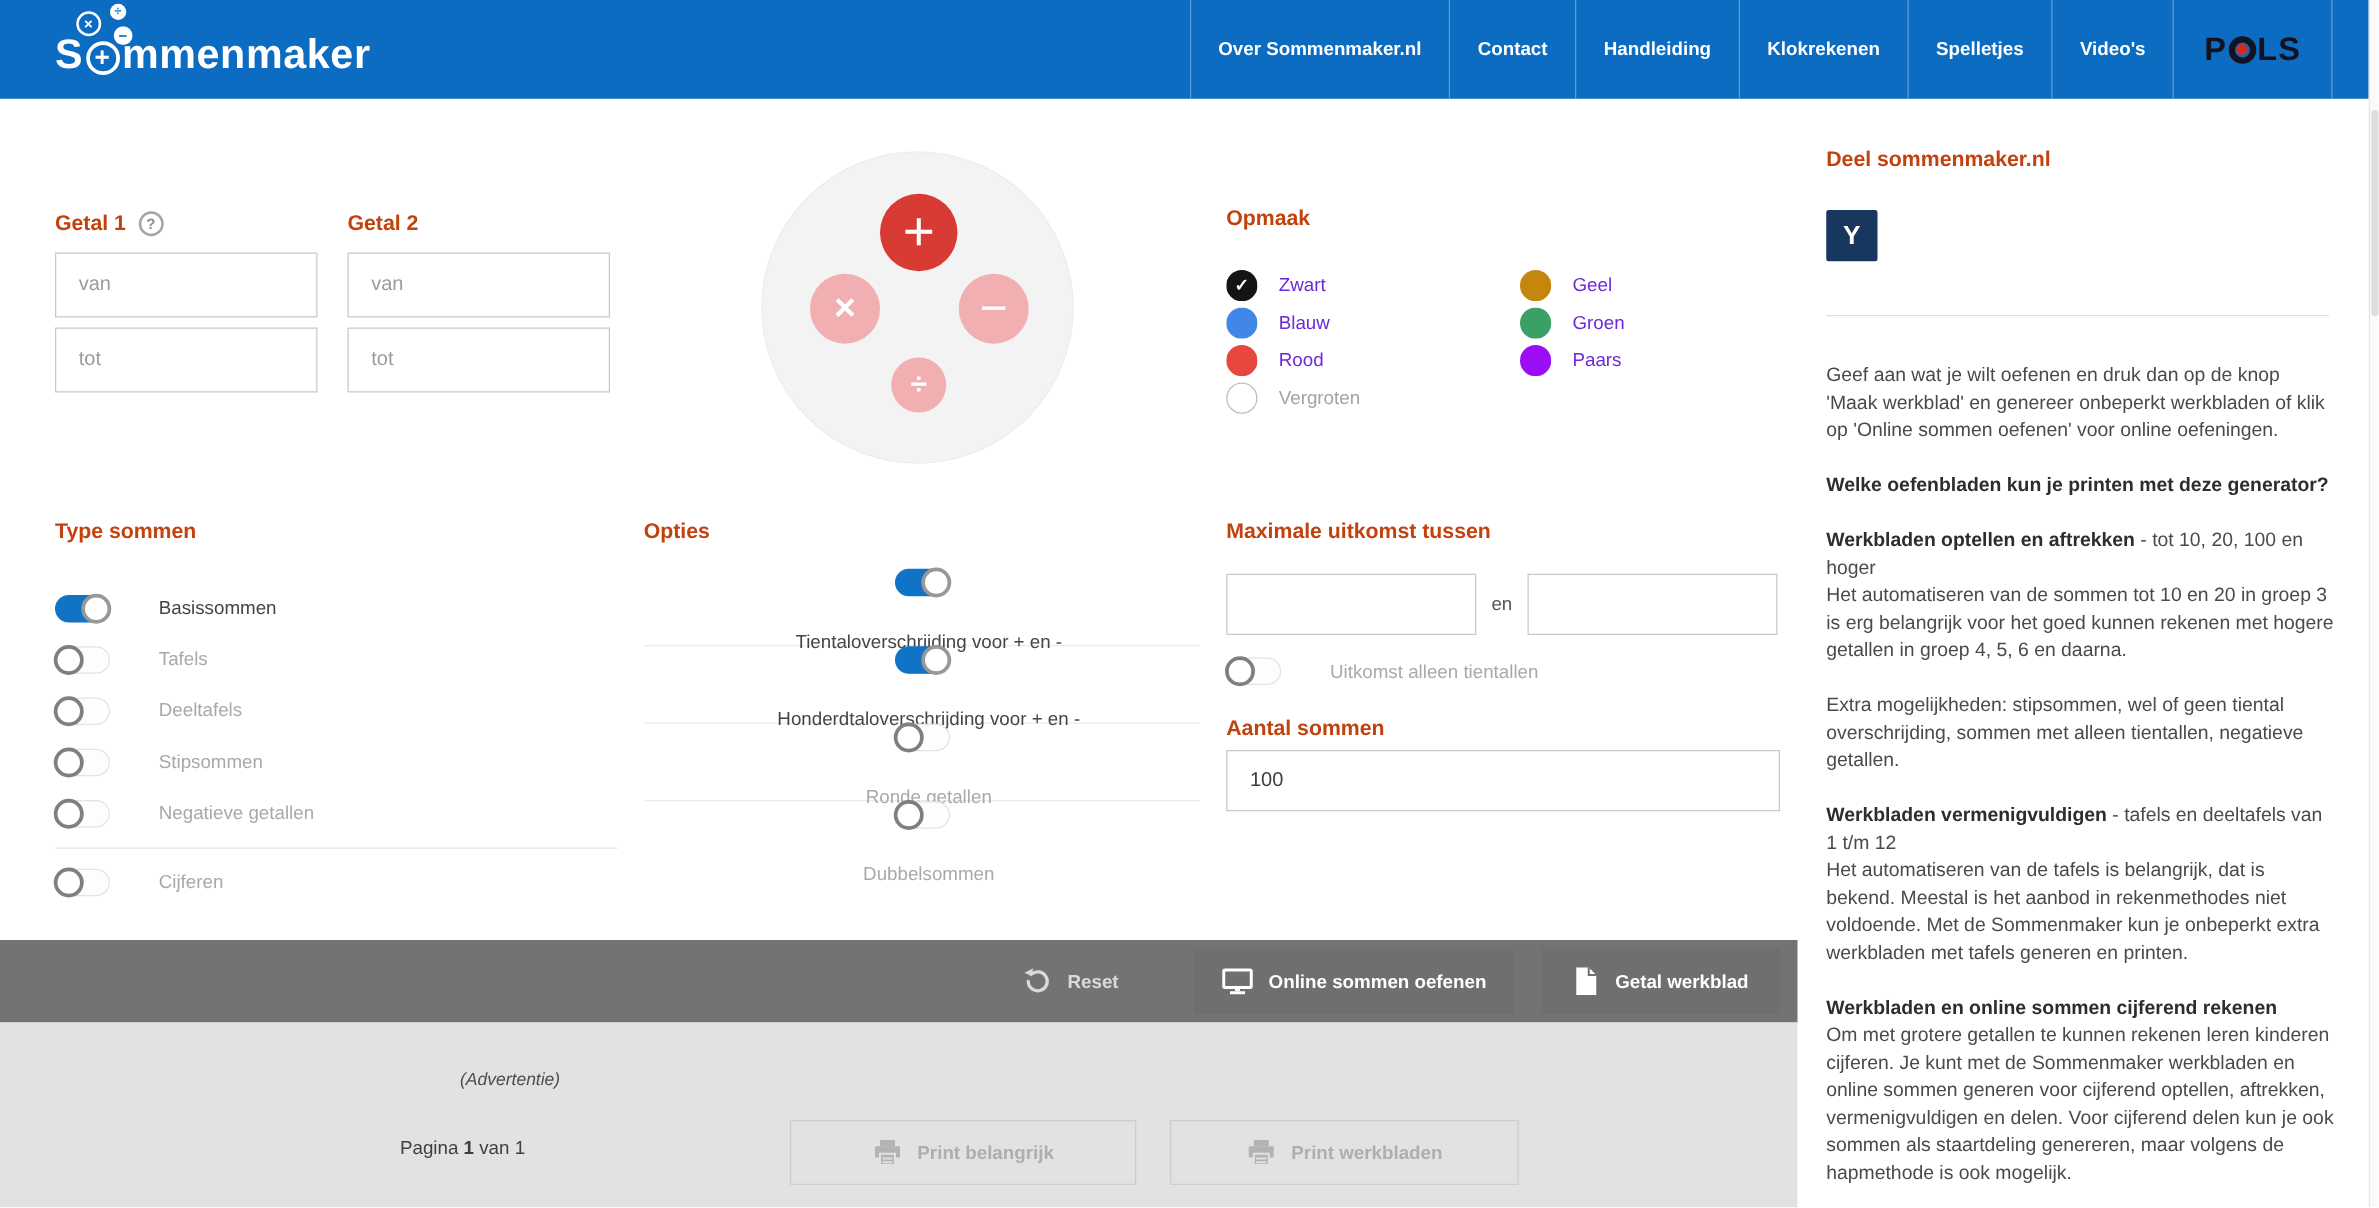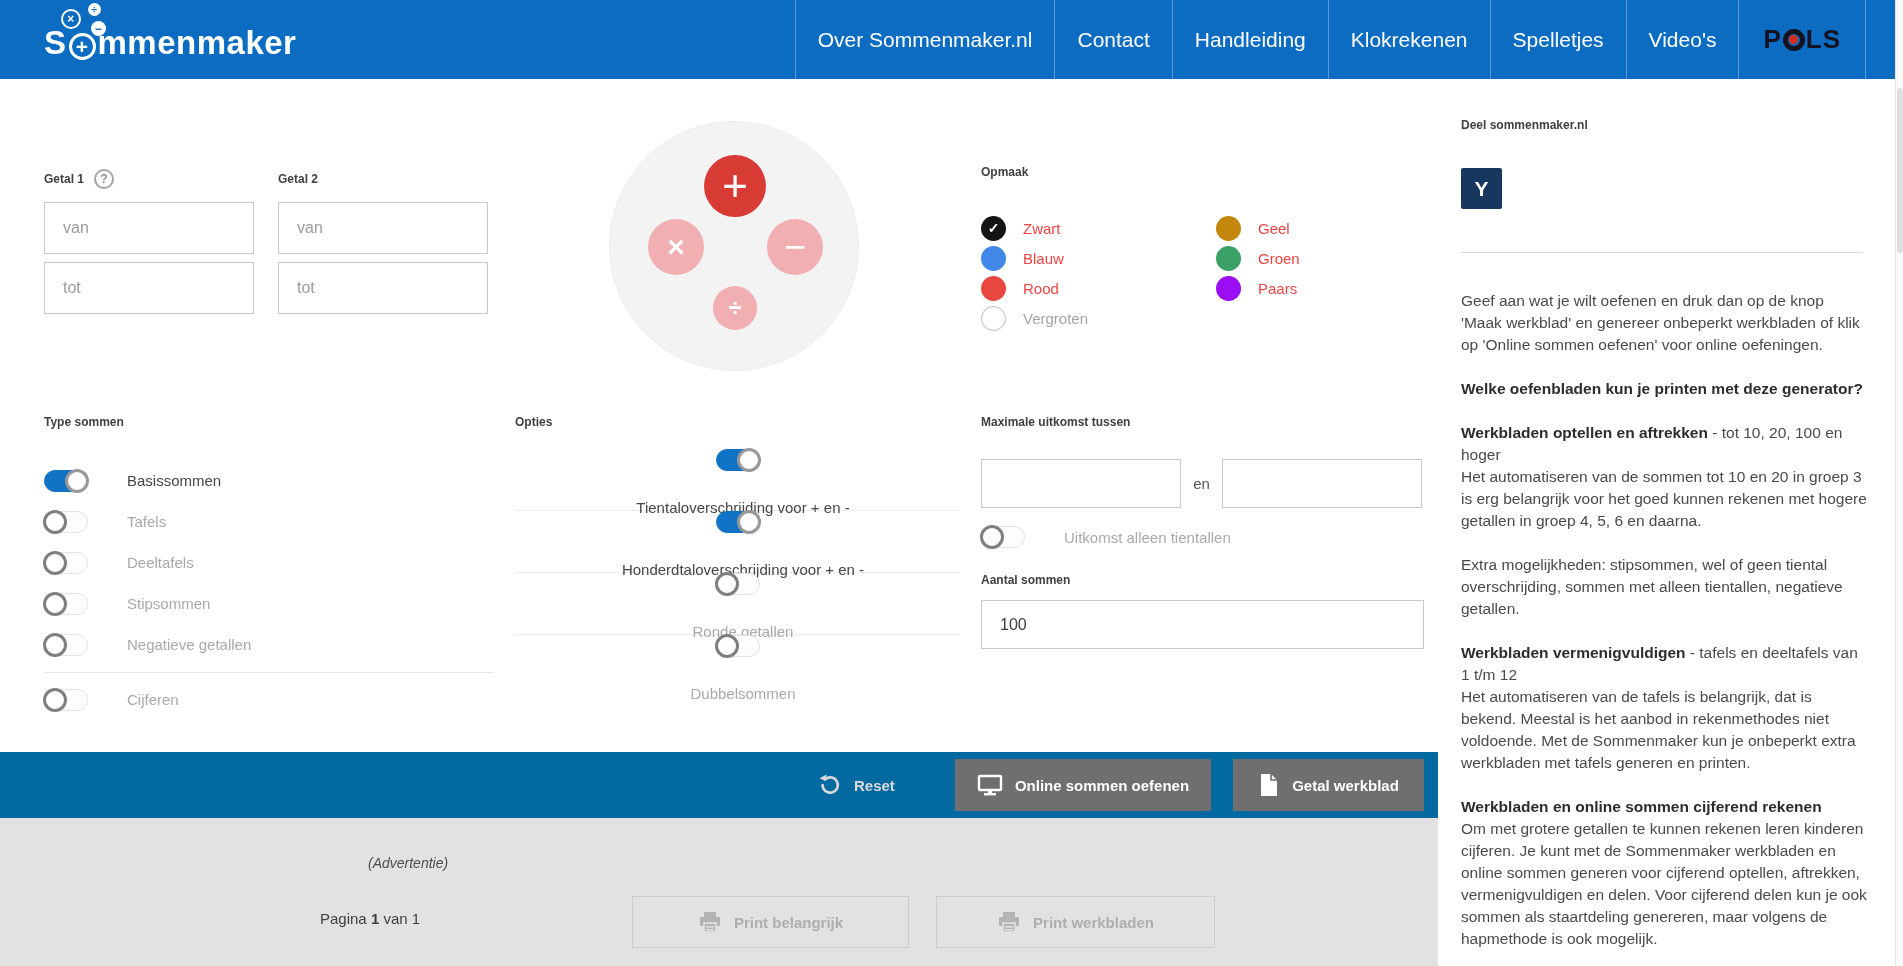--- a/index.html
+++ b/index.html
@@ -12,32 +12,32 @@
   
   .header { position:absolute; left:0; top:0; width:1895px; height:79px; background:#0B6CC1; display:flex; align-items:center; }
   .logo { position:absolute; left:44px; top:24px; color:#fff; font-size:33px; font-weight:bold; letter-spacing:.5px; display:flex; align-items:center; }
   .logo-o { display:inline-flex; align-items:center; justify-content:center; width:27px; height:27px; border:3px solid #fff; border-radius:50%; font-size:21px; font-weight:bold; margin:6px 2px 0 2px; line-height:1; }
   .logo-deco { position:absolute; left:0; top:0; }
   .deco-circ { position:absolute; border-radius:50%; display:flex; align-items:center; justify-content:center; line-height:1; }
   .deco-x { left:17px; top:-15px; width:20px; height:20px; border:2.5px solid #fff; color:#fff; font-size:12px; font-weight:bold; }
   .deco-div { left:44px; top:-21px; width:13px; height:13px; background:#fff; color:#0B6CC1; font-size:10px; font-weight:bold; }
   .deco-min { left:47px; top:-3px; width:15px; height:15px; background:#fff; color:#0B6CC1; font-size:12px; font-weight:bold; }
   .nav { margin-left:auto; margin-right:29px; height:79px; display:flex; align-items:stretch; }
-  .nav-item { display:flex; align-items:center; padding:12px 22px; color:#fff; font-size:21px; font-weight:normal; border-left:1px solid rgba(255,255,255,.32); cursor:pointer; }
+  .nav-item { display:flex; align-items:center; padding:12px 22px; color:#fff; font-size:15px; font-weight:bold; border-left:1px solid rgba(255,255,255,.32); cursor:pointer; }
   .nav-pols { display:flex; align-items:center; gap:1px; padding:0 24px; border-left:1px solid rgba(255,255,255,.32); border-right:1px solid rgba(255,255,255,.32); cursor:pointer; }
   .pols-letter { color:#121220; font-size:26px; font-weight:bold; letter-spacing:1px; }
   .pols-o { width:22px; height:22px; border:5px solid #121220; border-radius:50%; display:flex; align-items:center; justify-content:center; }
   .pols-dot { width:9px; height:9px; background:#D42B20; border-radius:50%; }
 
   
   .scroll-strip { position:absolute; left:1895px; top:0; width:8px; height:966px; background:#fafafa; border-left:1px solid #e6e6e6; }
   .scroll-thumb { position:absolute; left:1px; top:88px; width:6px; height:165px; background:#dedede; border-radius:3px; }
 
   
-  .sec-title { font-size:12px; font-weight:bold; color:#404040; }
+  .sec-title { font-size:17px; font-weight:bold; color:#c2410c; }
   .tinput { width:210px; height:52px; border:1px solid #c9c9c9; background:#fff; font-size:16px; color:#3c3c3c; padding:0 18px; font-family:"Liberation Sans",sans-serif; outline:none; }
   .tinput::placeholder { color:#9b9b9b; }
 
   
   .getal { position:absolute; top:168px; }
   .getal-label-row { display:flex; align-items:center; gap:10px; height:22px; }
   .help-icon { width:20px; height:20px; border:2px solid #a5a5a5; border-radius:50%; color:#8f8f8f; font-size:12px; font-weight:bold; display:flex; align-items:center; justify-content:center; cursor:pointer; }
   .getal .tinput { display:block; margin-top:8px; }
   .getal .tinput:first-of-type { margin-top:12px; }
 
@@ -49,21 +49,21 @@
   .op-minus  { left:157px; top:97px;  width:56px; height:56px; background:#F2AFB2; font-size:38px; }
   .op-divide { left:103px; top:164px; width:44px; height:44px; background:#F2AFB2; font-size:24px; font-weight:bold; }
 
   
   .opmaak-title { position:absolute; left:981px; top:165px; }
   .opmaak-grid { position:absolute; left:981px; top:213px; display:grid; grid-auto-flow:column; grid-template-rows:repeat(4,30px); grid-template-columns:235px 220px; align-items:center; }
   .swatch-row { display:flex; align-items:center; gap:17px; cursor:pointer; }
   .swatch { width:25px; height:25px; border-radius:50%; border:1.5px solid transparent; display:flex; align-items:center; justify-content:center; }
   .swatch .check { display:none; color:#fff; font-size:14px; font-weight:bold; }
   .swatch.selected .check { display:block; }
-  .swatch-label { font-size:15px; color:#ef4444; }
+  .swatch-label { font-size:15px; color:#6d28d9; }
   .swatch-row.dim .swatch-label { color:#a3a3a3; }
 
   
   .toggle { position:relative; width:44px; height:22px; border-radius:12px; background:#fdfdfd; border:1px solid #e3e3e3; flex:0 0 auto; cursor:pointer; }
   .knob { position:absolute; top:-2px; left:-2px; width:24px; height:24px; border-radius:50%; background:#fff; border:3px solid #7f7f7f; }
   .toggle.on { background:#1173C5; border-color:#1173C5; }
   .toggle.on .knob { left:auto; right:-2px; border-color:#989898; }
   .trow { display:flex; align-items:center; gap:28px; }
   .trow-label { font-size:15px; color:#a9a9a9;margin-left:11px; }
   .trow.on .trow-label { color:#454545; }
@@ -81,21 +81,21 @@
   
   .max-col { position:absolute; left:981px; top:415px; width:443px; }
   .max-inputs { position:absolute; top:44px; left:0; display:flex; align-items:center; }
   .max-inputs .tinput { width:200px; height:49px; }
   .en-label { width:41px; text-align:center; font-size:15px; color:#555; }
   .max-toggle { position:absolute; top:111px; left:0; }
   .aantal-title { position:absolute; top:158px; left:0; }
   .aantal-input { position:absolute; top:185px; left:0; width:443px; height:49px; }
 
   
-  .action-bar { position:absolute; left:0; top:752px; width:1438px; height:66px; background:#0369a1; }
+  .action-bar { position:absolute; left:0; top:752px; width:1438px; height:66px; background:#737373; }
   .reset-btn { position:absolute; left:818px; top:0; height:66px; display:flex; align-items:center; gap:12px; color:#dadada; font-size:15px; font-weight:bold; cursor:pointer; }
   .dark-btn { position:absolute; top:7px; height:52px; background:#6F6F6F; color:#fff; font-size:15px; font-weight:bold; display:flex; align-items:center; justify-content:center; gap:12px; cursor:pointer; border:none; font-family:"Liberation Sans",sans-serif; }
   .btn-online { left:955px; width:256px; }
   .btn-maak { left:1233px; width:191px; }
 
   
   .footer { position:absolute; left:0; top:818px; width:1438px; height:148px; background:#e2e2e2; }
   .advert { position:absolute; left:368px; top:37px; font-size:14px; font-style:italic; color:#4d4d4d; }
   .pagina { position:absolute; left:320px; top:92px; font-size:15px; color:#3f3f3f; }
   .pagina b { font-weight:bold; }

